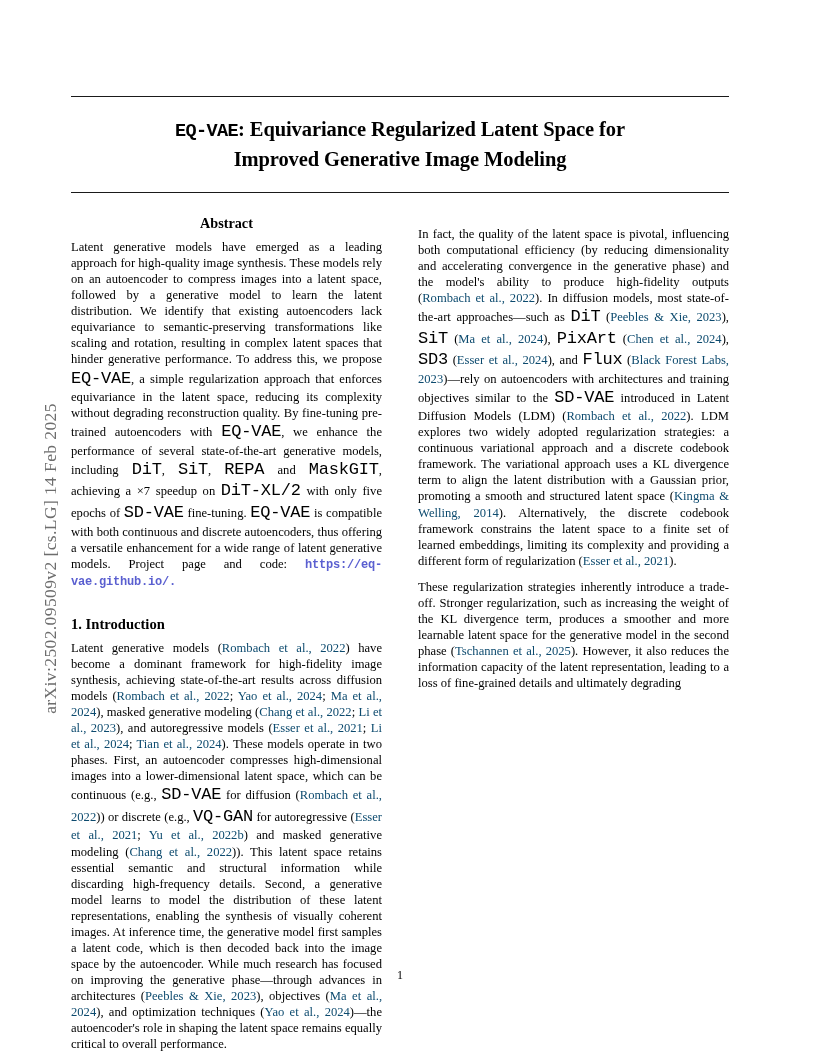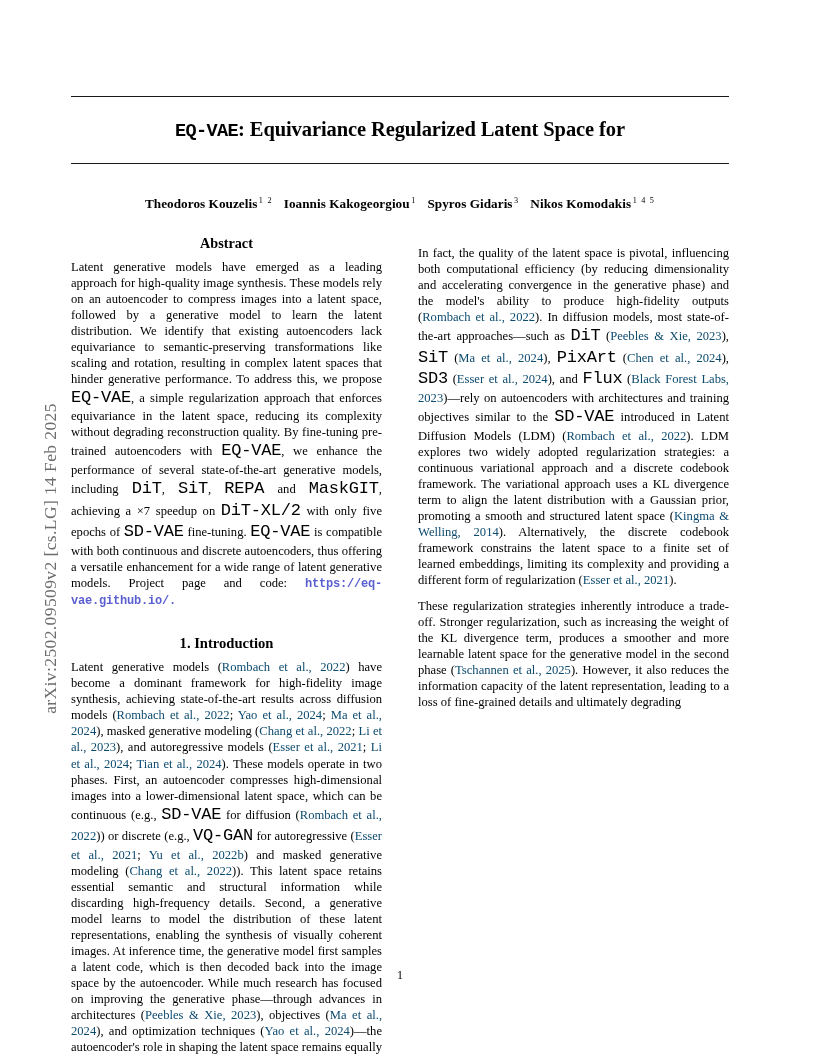--- a/index.html
+++ b/index.html
@@ -112,21 +112,20 @@
     text-align: justify;
     text-justify: inter-word;
     hyphens: manual;
   }
   p.body + p.body { margin-top: 10.5px; }
 
   .sec-head {
     font-size: 14.6px;
     font-weight: bold;
     margin: 0 0 7px 0;
-    text-align: center;
   }
   .intro-gap { height: 26px; }
 
   .mono {
     font-family: "Liberation Mono", "DejaVu Sans Mono", monospace;
     font-size: 17px;
     letter-spacing: -0.2px;
   }
   .cite { color: #0c4a6e; }
   a.link {
@@ -153,27 +152,25 @@
 <div class="arxiv-stamp">
   <div class="vtext">arXiv:2502.09509v2  [cs.LG]  14 Feb 2025</div>
 </div>
 
 <div class="page">
 
   <div class="rule rule-top"></div>
 
   <div class="title">
     <span class="mono">EQ-VAE</span><span>: Equivariance Regularized Latent Space for</span><br>
+    <span>Improved Generative Image Modeling</span>
   </div>
 
   <div class="rule rule-bottom"></div>
 
-  <div class="authors">
-    <span>Theodoros Kouzelis</span><sup>1 2</sup><span class="sep"></span><span>Ioannis Kakogeorgiou</span><sup>1</sup><span class="sep"></span><span>Spyros Gidaris</span><sup>3</sup><span class="sep"></span><span>Nikos Komodakis</span><sup>1 4 5</sup>
-  </div>
 
   <div class="columns">
 
     <div class="col">
 
       <div class="abstract-head">Abstract</div>
 
       <p class="body"><span>Latent generative models have emerged as a leading approach for high-quality image synthesis. These models rely on an autoencoder to compress images into a latent space, followed by a generative model to learn the latent distribution. We identify that existing autoencoders lack equivariance to semantic-preserving transformations like scaling and rotation, resulting in complex latent spaces that hinder generative performance. To address this, we propose </span><span class="mono">EQ-VAE</span><span>, a simple regularization approach that enforces equivariance in the latent space, reducing its complexity without degrading reconstruction quality. By fine-tuning pre-trained autoencoders with </span><span class="mono">EQ-VAE</span><span>, we enhance the performance of several state-of-the-art generative models, including </span><span class="mono">DiT</span><span>, </span><span class="mono">SiT</span><span>, </span><span class="mono">REPA</span><span> and </span><span class="mono">MaskGIT</span><span>, achieving a ×7 speedup on </span><span class="mono">DiT-XL/2</span><span> with only five epochs of </span><span class="mono">SD-VAE</span><span> fine-tuning. </span><span class="mono">EQ-VAE</span><span> is compatible with both continuous and discrete autoencoders, thus offering a versatile enhancement for a wide range of latent generative models. Project page and code: </span><a class="link" href="#">https://eq-vae.github.io/.</a></p>
 
       <div class="intro-gap"></div>

